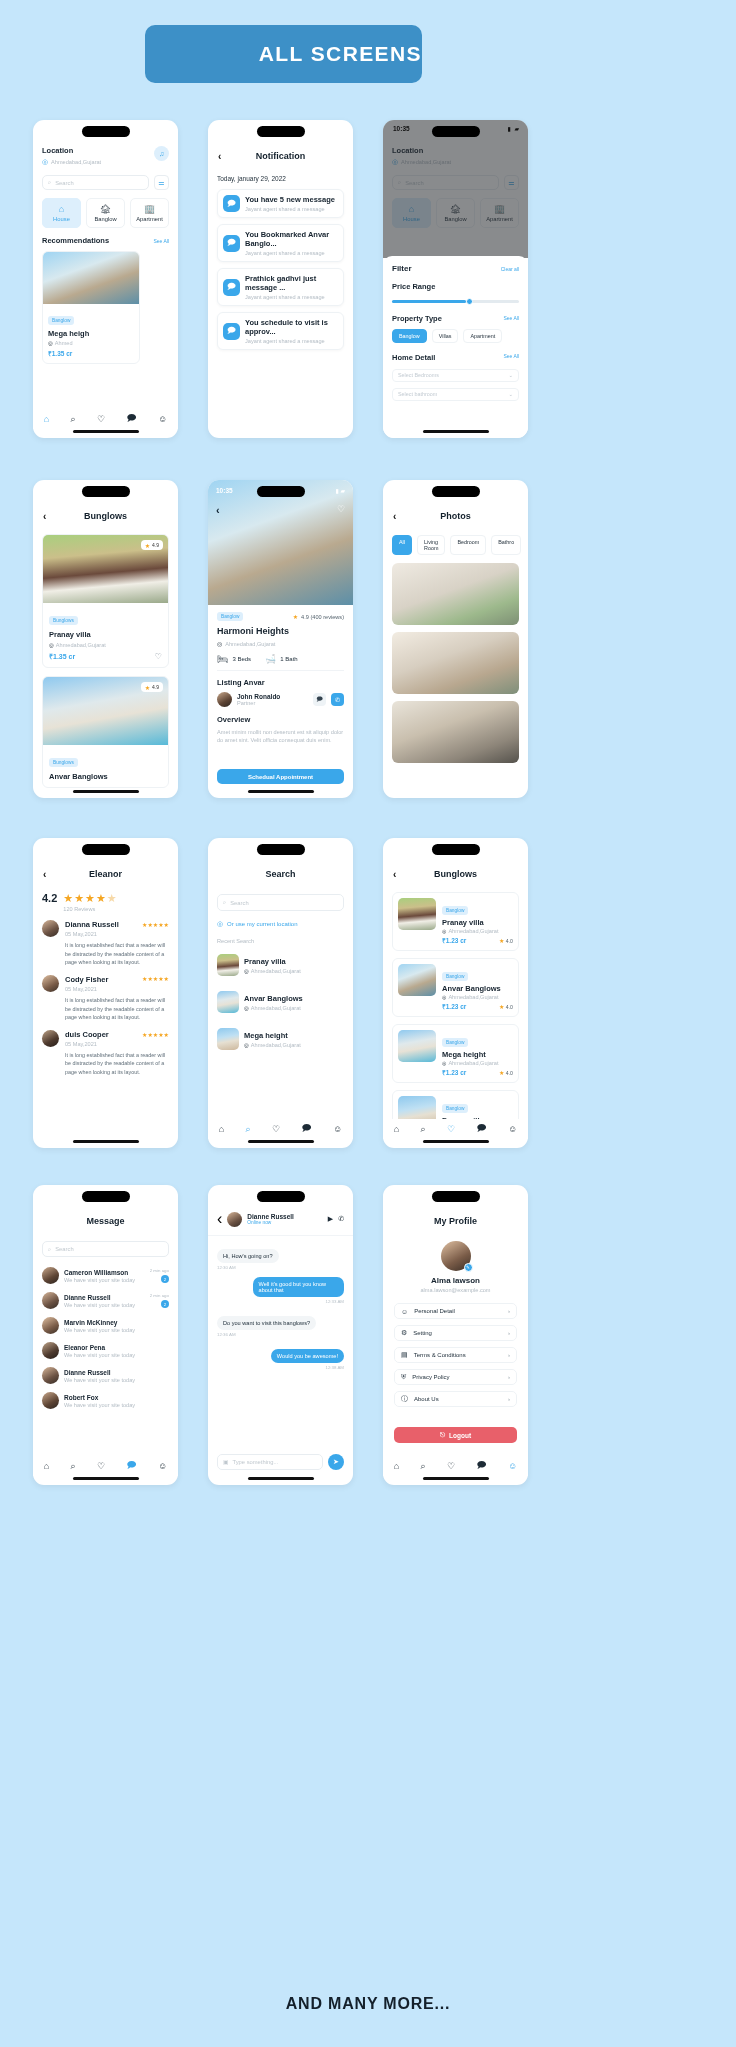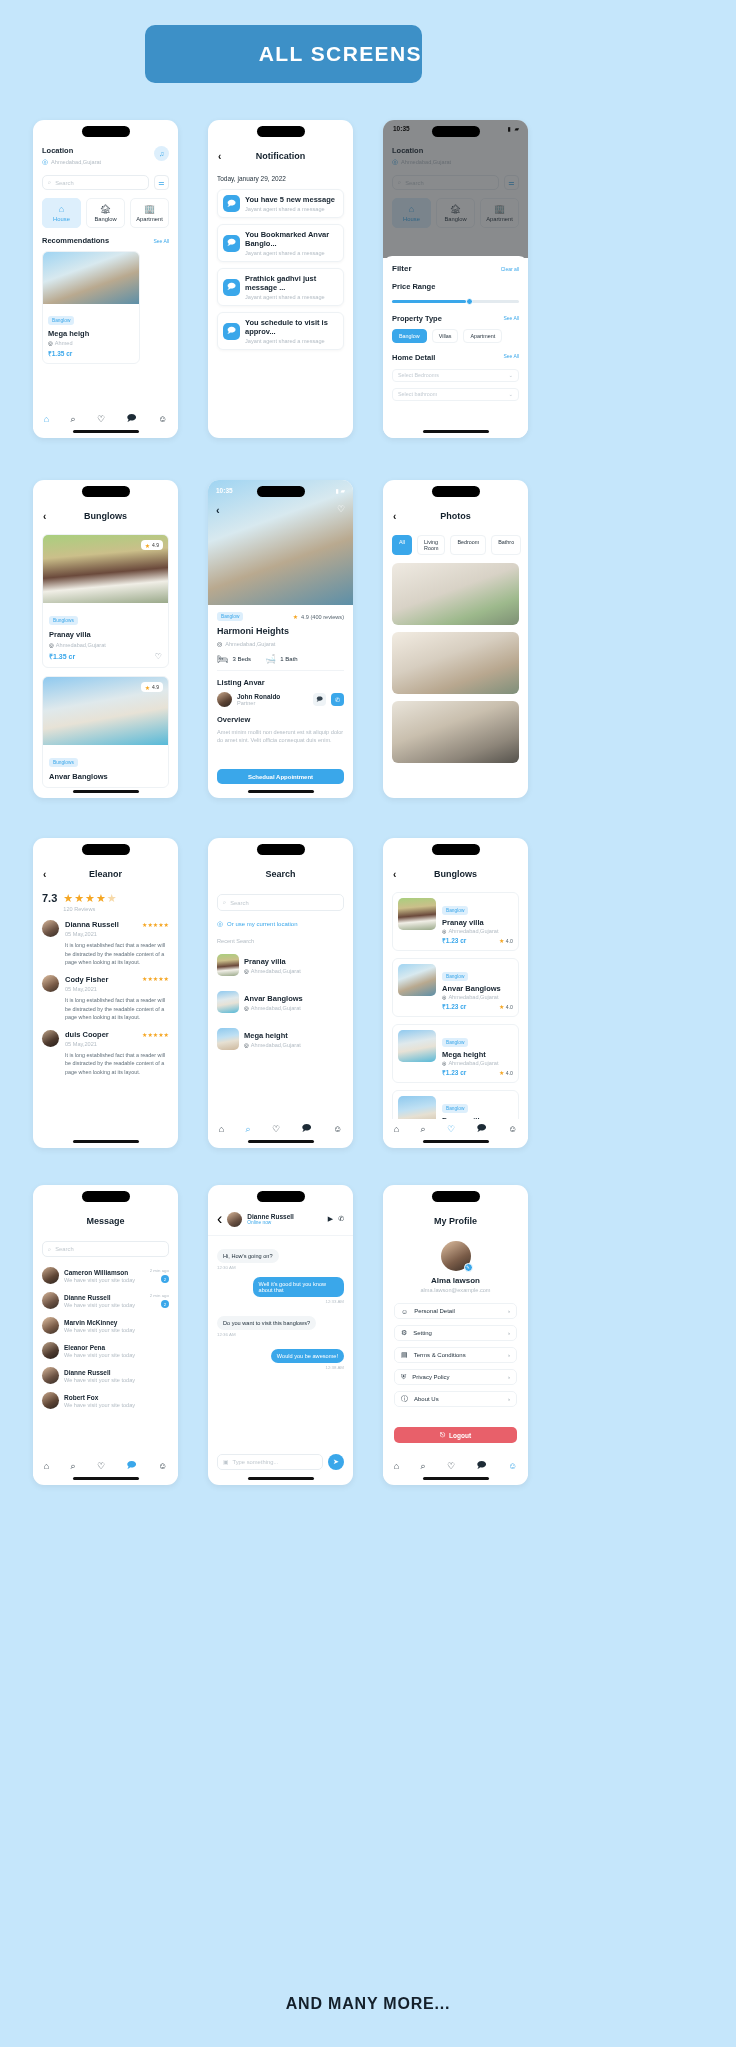--- a/index.html
+++ b/index.html
@@ -436,21 +436,21 @@
 
   <div class="phone" style="left:33px; top:838px; height:310px;">
     <div class="notch"></div>
     <div class="sbar"></div>
     <div class="hdr" style="margin-top:4px;">
       <span class="back">‹</span>
       <span class="ttl">Eleanor</span>
     </div>
     <div style="padding:8px 9px 0 9px;">
       <div style="display:flex; align-items:flex-start; gap:6px;">
-        <span style="font-size:11px;font-weight:bold;color:#16232f;">7.3</span>
+        <span style="font-size:11px;font-weight:bold;color:#16232f;">4.2</span>
         <div>
           <div style="font-size:11px;color:#f5a623;letter-spacing:1px;">★★★★<span style="color:#f7d9a8;">★</span></div>
           <div class="mut" style="margin-top:1px;">120 Reviews</div>
         </div>
       </div>
       <div style="margin-top:8px; display:flex; flex-direction:column; gap:8px;">
         <div style="display:flex; gap:6px;">
           <div class="avatar ava2" style="width:17px;height:17px;"></div>
           <div style="flex:1;">
             <div style="display:flex; justify-content:space-between; align-items:center;">

